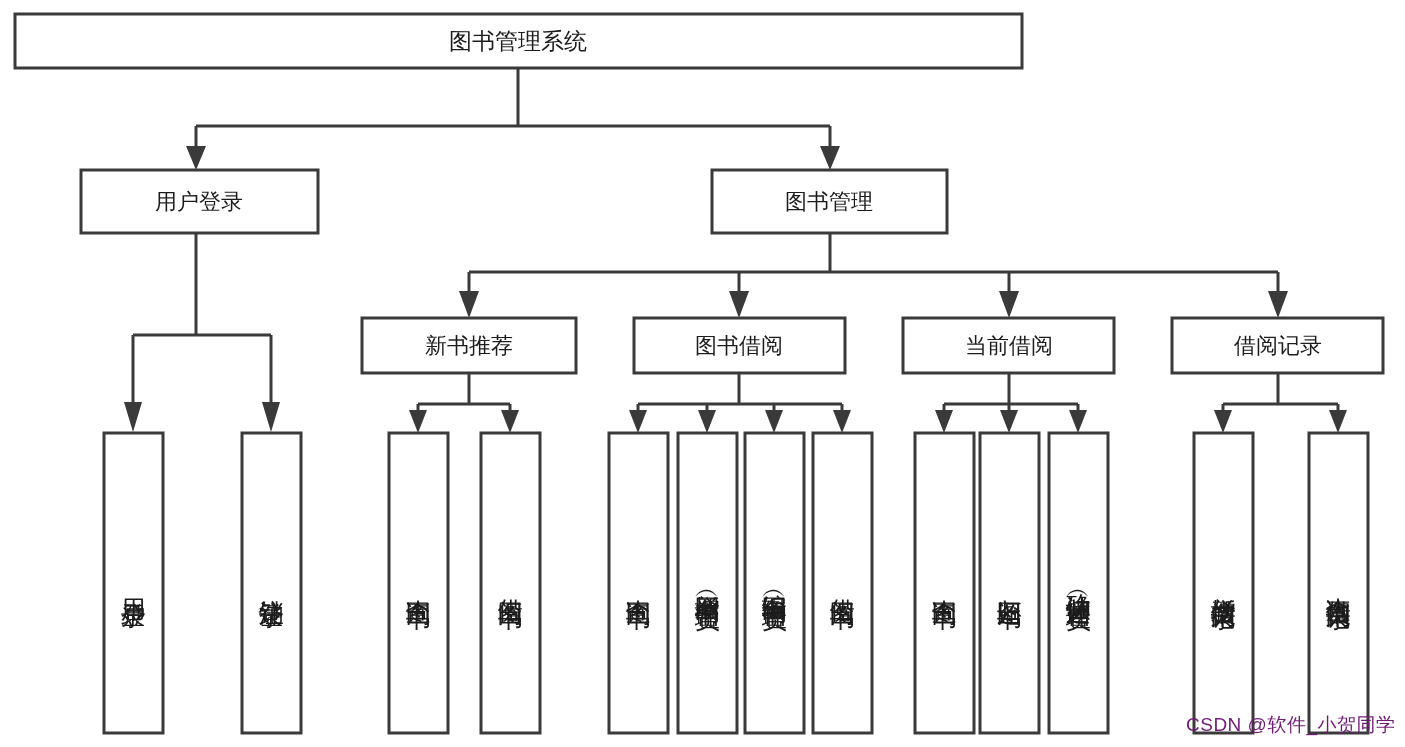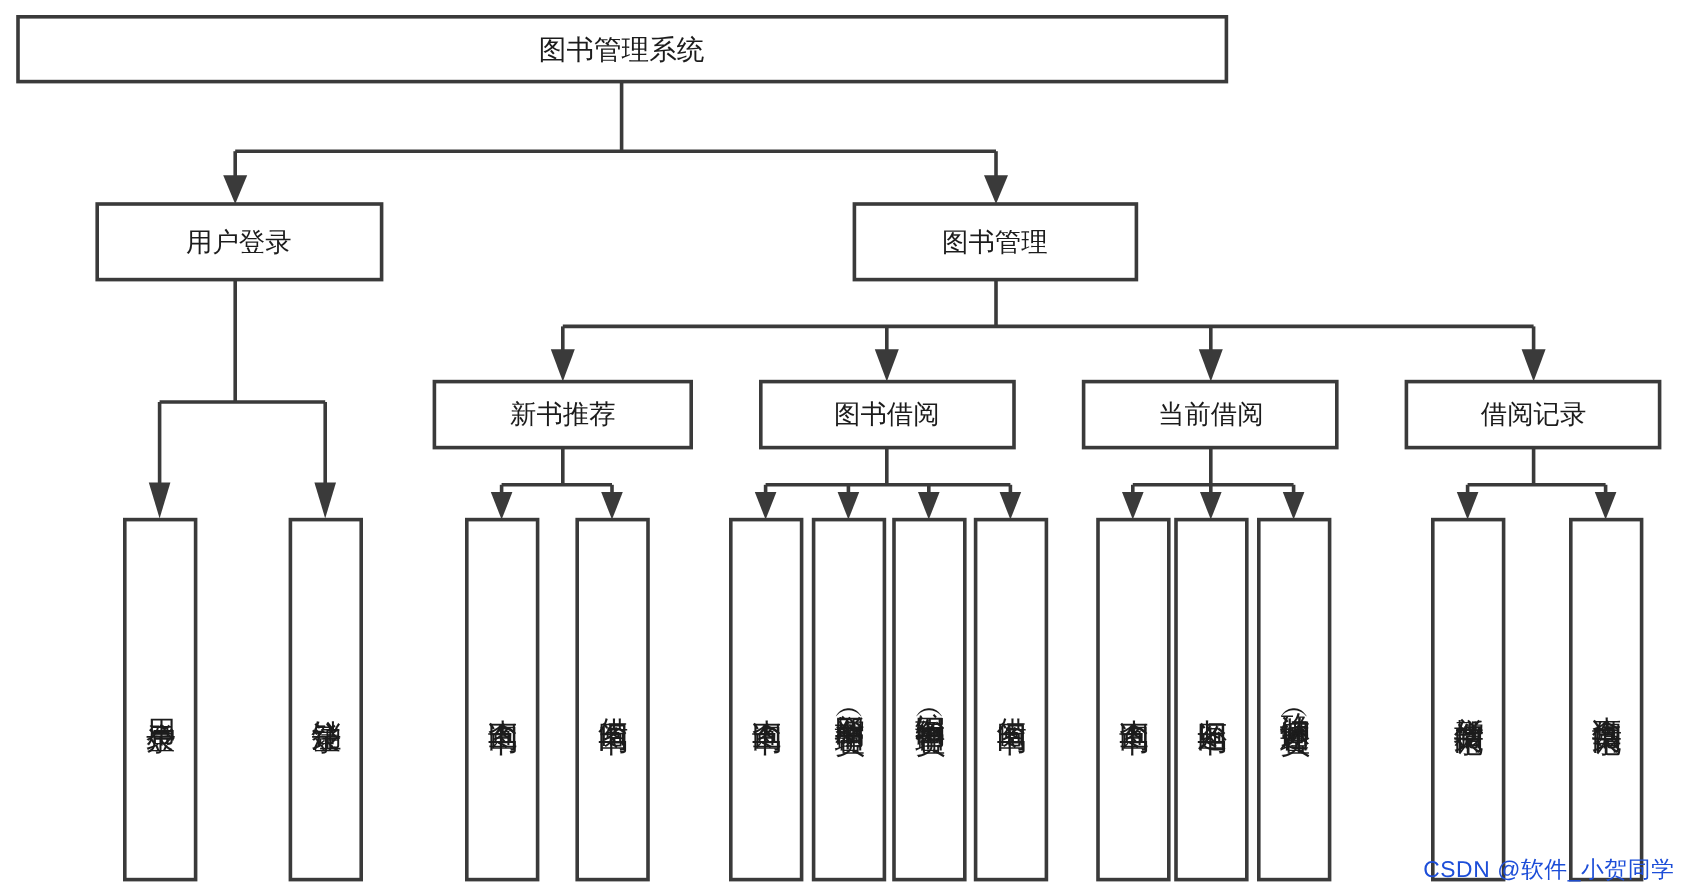--- a/index.html
+++ b/index.html
@@ -71,21 +71,21 @@
     justify-content: center;
     text-align: center;
     white-space: normal;
     pointer-events: none;
     user-select: none;
   }
   .watermark {
     position: absolute;
     font-family: "Liberation Sans", "DejaVu Sans", sans-serif;
     font-size: 19px;
-    color: #1d4ed8;
+    color: #701a75;
     left: 1186px;
     top: 712px;
     white-space: nowrap;
     letter-spacing: 0.5px;
   }
 </style>
 </head>
 <body>
 
 <div id="diagram-root">

